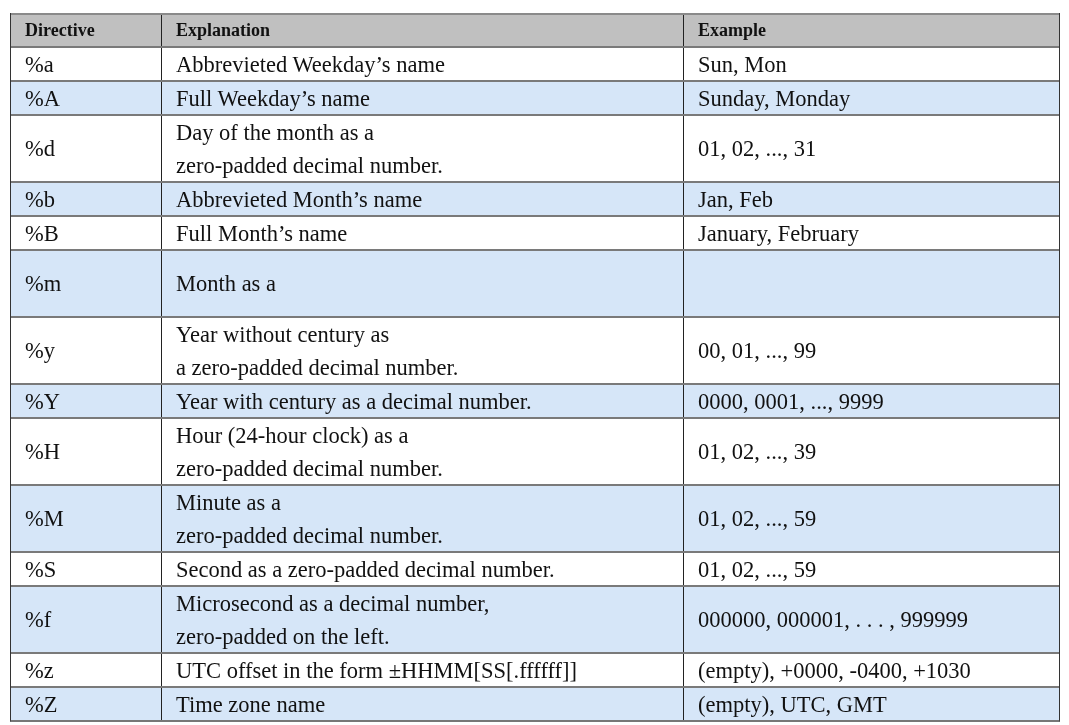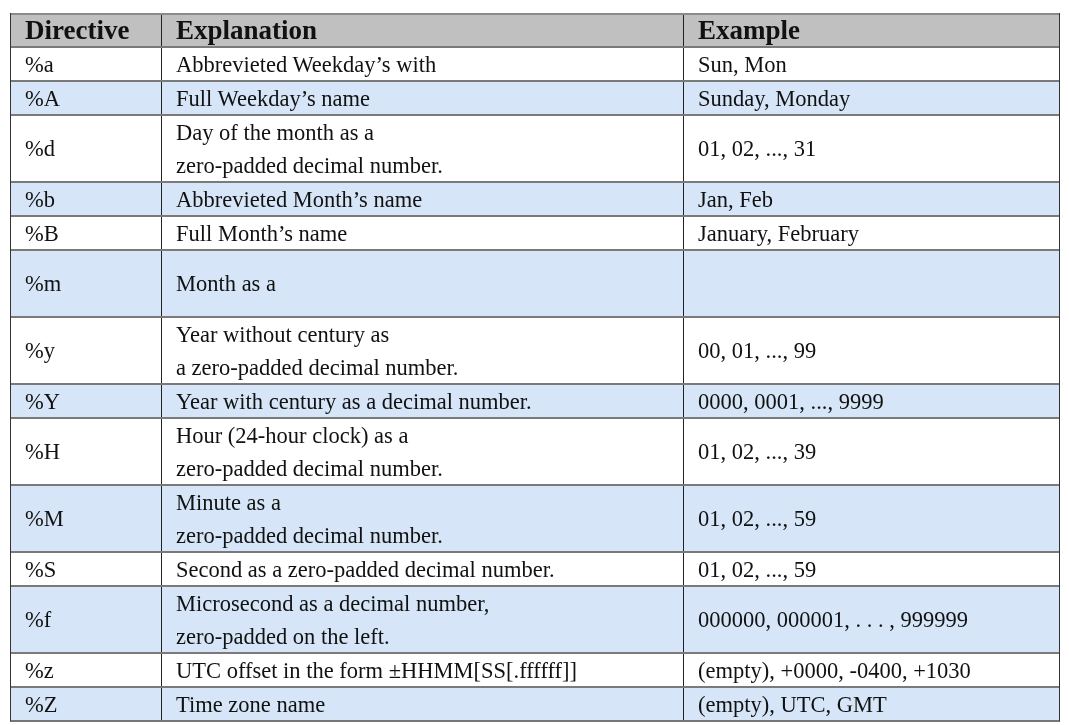--- a/index.html
+++ b/index.html
@@ -45,37 +45,37 @@
       display: flex;
       flex-direction: column;
       justify-content: center;
       font-size: 22.5px;
       line-height: 33px;
       white-space: nowrap;
     }
     .c1 { width: 151px; border-right: 1.5px solid #222222; }
     .c2 { width: 522px; border-right: 1.5px solid #222222; }
     .c3 { flex: 1; }
-    .header .cell { font-weight: bold; font-size: 27px; }
+    .header .cell { font-weight: bold; font-size: 18px; }
     .line { display: block; }
   </style>
 </head>
 <body>
 
 <div class="table">
   <div class="row header">
     <div class="cell c1">Directive</div>
     <div class="cell c2">Explanation</div>
     <div class="cell c3">Example</div>
   </div>
   <div id="table-body">
       <div class="row single">
         <div class="cell c1">%a</div>
         <div class="cell c2">
-          <span class="line">Abbrevieted Weekday’s with</span>
+          <span class="line">Abbrevieted Weekday’s name</span>
         </div>
         <div class="cell c3">Sun, Mon</div>
       </div>
       <div class="row single alt">
         <div class="cell c1">%A</div>
         <div class="cell c2">
           <span class="line">Full Weekday’s name</span>
         </div>
         <div class="cell c3">Sunday, Monday</div>
       </div>

